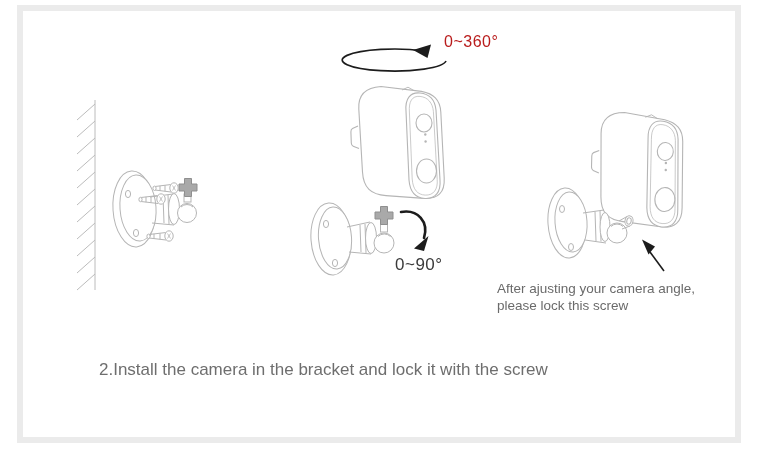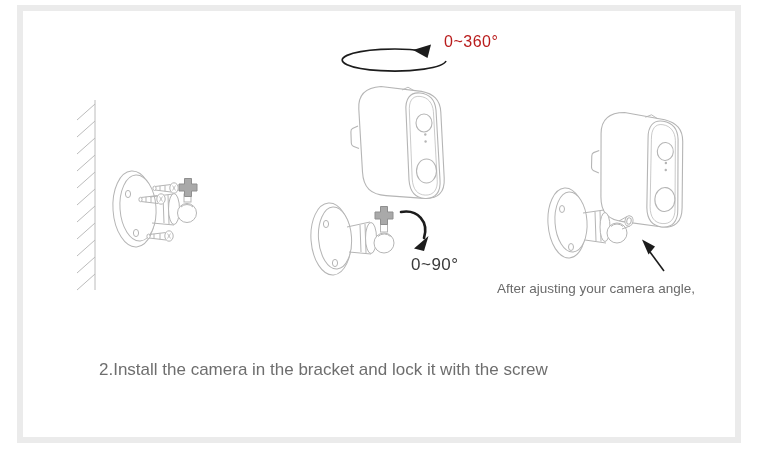--- a/index.html
+++ b/index.html
@@ -19,21 +19,21 @@
   .art{
     position:absolute;left:0;top:0;width:768px;height:454px;
   }
   .txt{position:absolute;white-space:nowrap;}
   .rot-label{
     left:444px;top:33px;
     font-size:16px;color:#b91c1c;letter-spacing:0.5px;
   }
   .tilt-label{
     left:395px;top:255px;
-    font-size:17px;color:#3b3b3b;letter-spacing:0.5px;margin-left:16px;
+    font-size:17px;color:#3b3b3b;letter-spacing:0.5px;
   }
   .screw-note{
     left:497px;top:280px;
     font-size:13.5px;color:#6a6a6a;line-height:17px;
   }
   .steps{
     left:99px;top:359px;
     font-size:17px;color:#6e6e6e;line-height:22px;
   }
 </style>
@@ -178,17 +178,18 @@
     <path d="M642,239.5 L655,246.5 L648.5,254.5 Z" fill="#1c1c1c"></path>
   </g>
 </svg>
 
 <div class="txt rot-label">0~360°</div>
 
 <div class="txt tilt-label">0~90°</div>
 
 <div class="txt screw-note">
   <div>After ajusting your camera angle,</div>
+  <div>please lock this screw</div>
 </div>
 
 <div class="txt steps">
   <div>2.Install the camera in the bracket and lock it with the screw</div>
 </div>
 
 </body></html>

